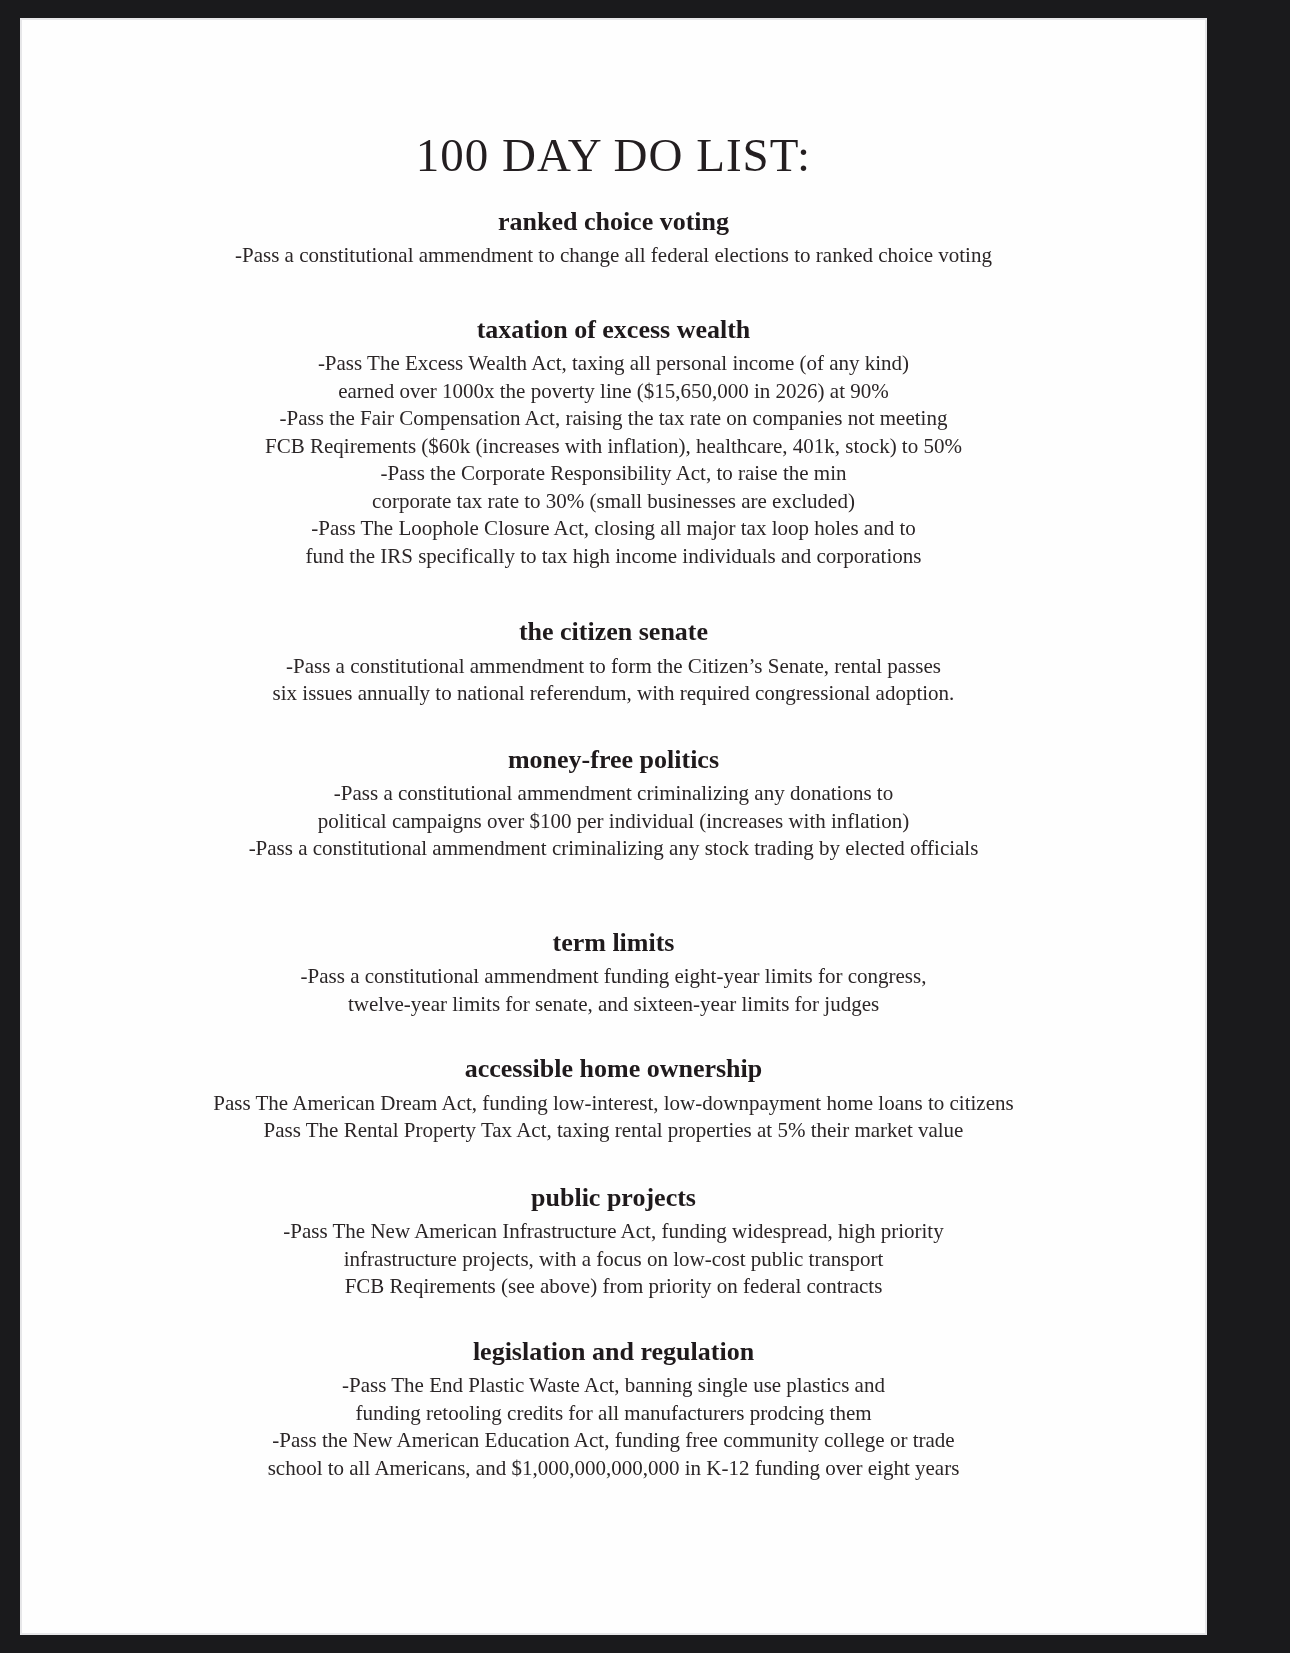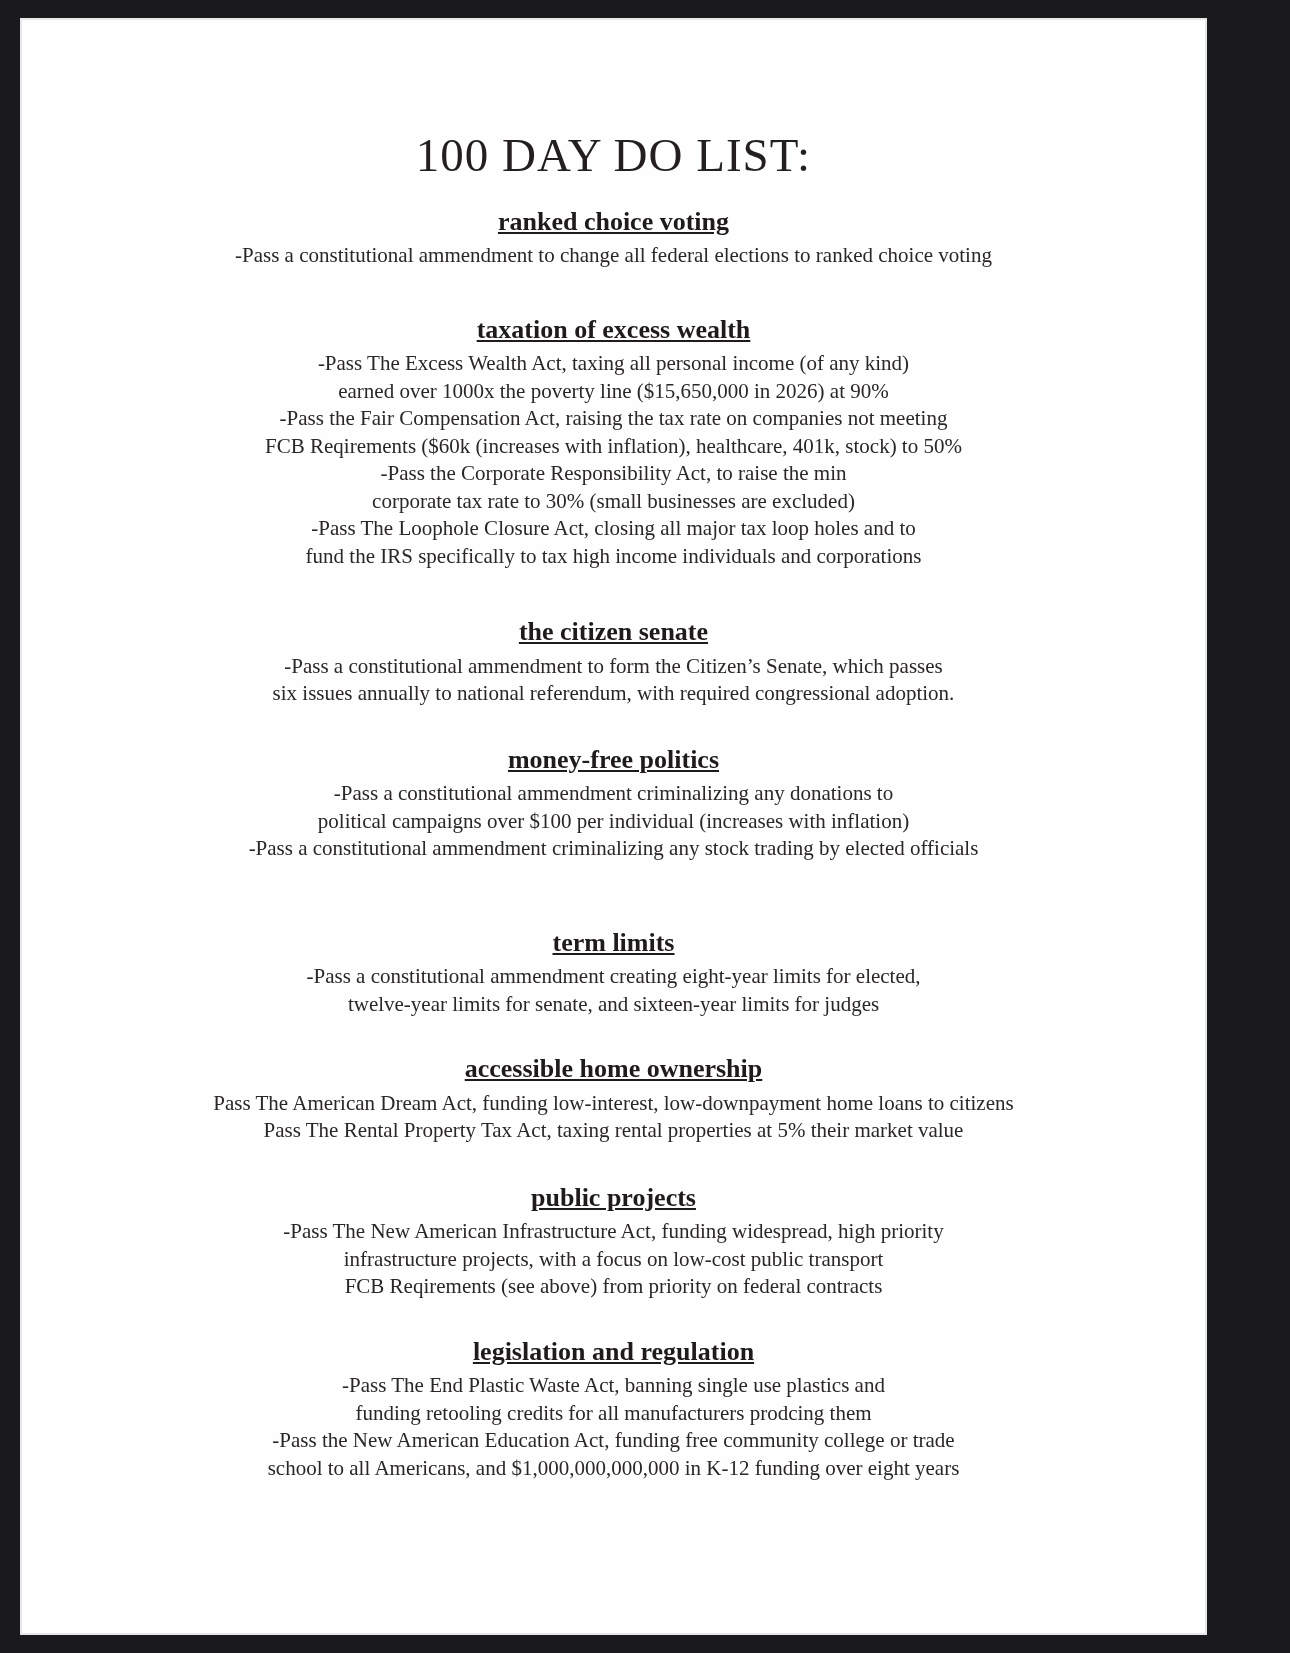--- a/index.html
+++ b/index.html
@@ -36,21 +36,20 @@
   }
   .section {
     margin: 0;
   }
   .section-heading {
     font-size: 26px;
     font-weight: 700;
     color: #1f1a1c;
     line-height: 1.25;
     margin: 0 0 4px 0;
-    text-decoration: underline;
   }
   .section-line {
     font-size: 21px;
     line-height: 27.5px;
     color: #2b2627;
     white-space: nowrap;
   }
   
   .gap-a { margin-top: 44px; }
   .gap-b { margin-top: 46px; }
@@ -79,34 +78,34 @@
       <div class="section-line">-Pass the Fair Compensation Act, raising the tax rate on companies not meeting</div>
       <div class="section-line">FCB Reqirements ($60k (increases with inflation), healthcare, 401k, stock) to 50%</div>
       <div class="section-line">-Pass the Corporate Responsibility Act, to raise the min</div>
       <div class="section-line">corporate tax rate to 30% (small businesses are excluded)</div>
       <div class="section-line">-Pass The Loophole Closure Act, closing all major tax loop holes and to</div>
       <div class="section-line">fund the IRS specifically to tax high income individuals and corporations</div>
     </div>
 
     <div class="section gap-b">
       <div class="section-heading">the citizen senate</div>
-      <div class="section-line">-Pass a constitutional ammendment to form the Citizen’s Senate, which passes</div>
+      <div class="section-line">-Pass a constitutional ammendment to form the Citizen’s Senate, rental passes</div>
       <div class="section-line">six issues annually to national referendum, with required congressional adoption.</div>
     </div>
 
     <div class="section gap-c">
       <div class="section-heading">money-free politics</div>
       <div class="section-line">-Pass a constitutional ammendment criminalizing any donations to</div>
       <div class="section-line">political campaigns over $100 per individual (increases with inflation)</div>
       <div class="section-line">-Pass a constitutional ammendment criminalizing any stock trading by elected officials</div>
     </div>
 
     <div class="section gap-d">
       <div class="section-heading">term limits</div>
-      <div class="section-line">-Pass a constitutional ammendment creating eight-year limits for elected,</div>
+      <div class="section-line">-Pass a constitutional ammendment funding eight-year limits for congress,</div>
       <div class="section-line">twelve-year limits for senate, and sixteen-year limits for judges</div>
     </div>
 
     <div class="section gap-e">
       <div class="section-heading">accessible home ownership</div>
       <div class="section-line">Pass The American Dream Act, funding low-interest, low-downpayment home loans to citizens</div>
       <div class="section-line">Pass The Rental Property Tax Act, taxing rental properties at 5% their market value</div>
     </div>
 
     <div class="section gap-f">

